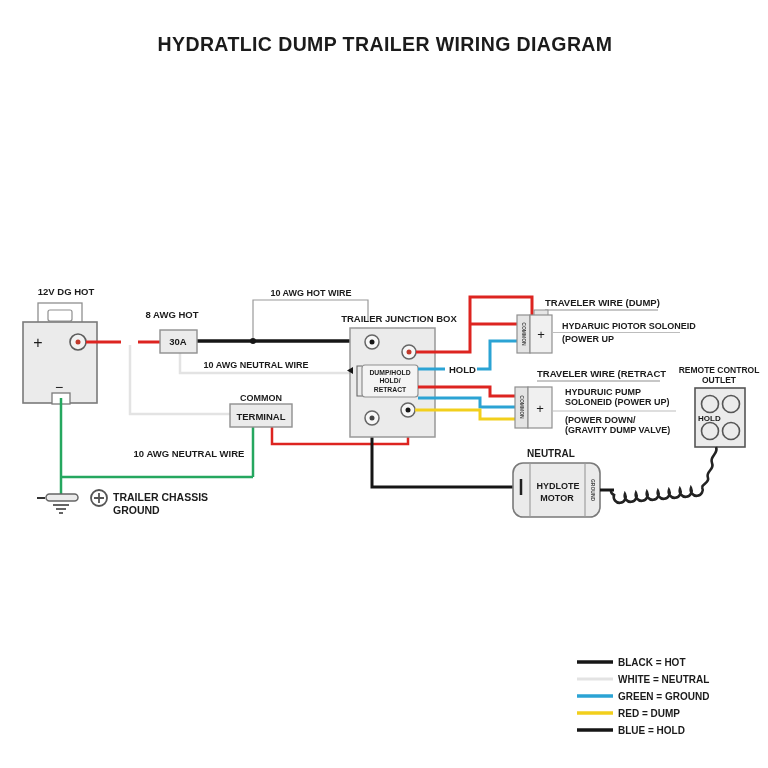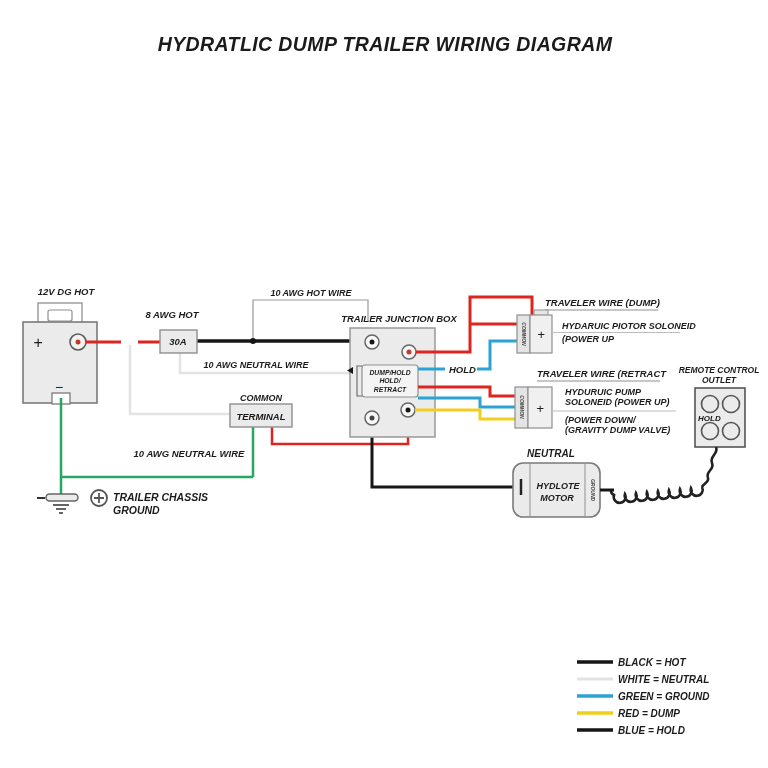--- a/index.html
+++ b/index.html
@@ -1,16 +1,16 @@
 <!DOCTYPE html>
 <html><head>
 <meta charset="utf-8">
 <style>
   html,body{margin:0;padding:0;background:#ffffff;}
-  .page{width:768px;height:768px;position:relative;background:#d946ef;overflow:hidden;font-style:italic;}
+  .page{width:768px;height:768px;position:relative;background:#d946ef;overflow:hidden;}
   svg text{font-family:"Liberation Sans","DejaVu Sans",sans-serif;fill:#1b1b1b;font-weight:700;}
   svg .title{font-size:19.5px;letter-spacing:.4px;}
   svg .lbl9{font-size:9px;}
   svg .lbl95{font-size:9.5px;}
   svg .lbl10{font-size:10px;}
   svg .lbl105{font-size:10.5px;}
   svg .lbl85{font-size:8.5px;}
   svg .lbl8{font-size:8px;}
   svg .tiny{font-size:5px;fill:#444;}
   svg .sym{font-weight:400;}

